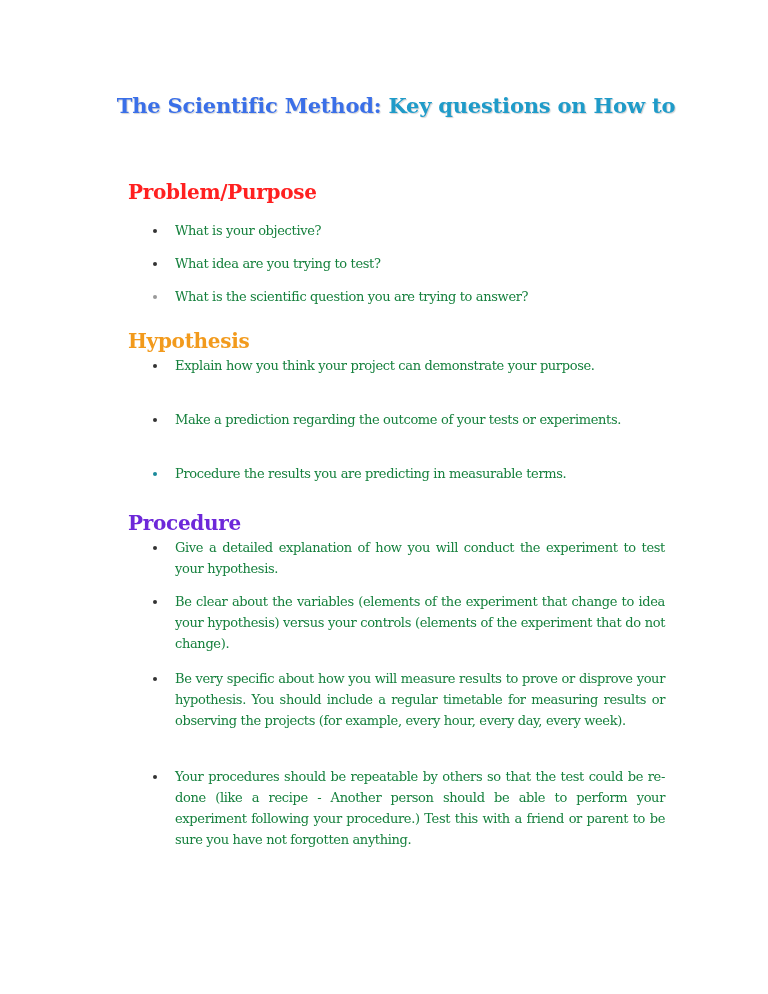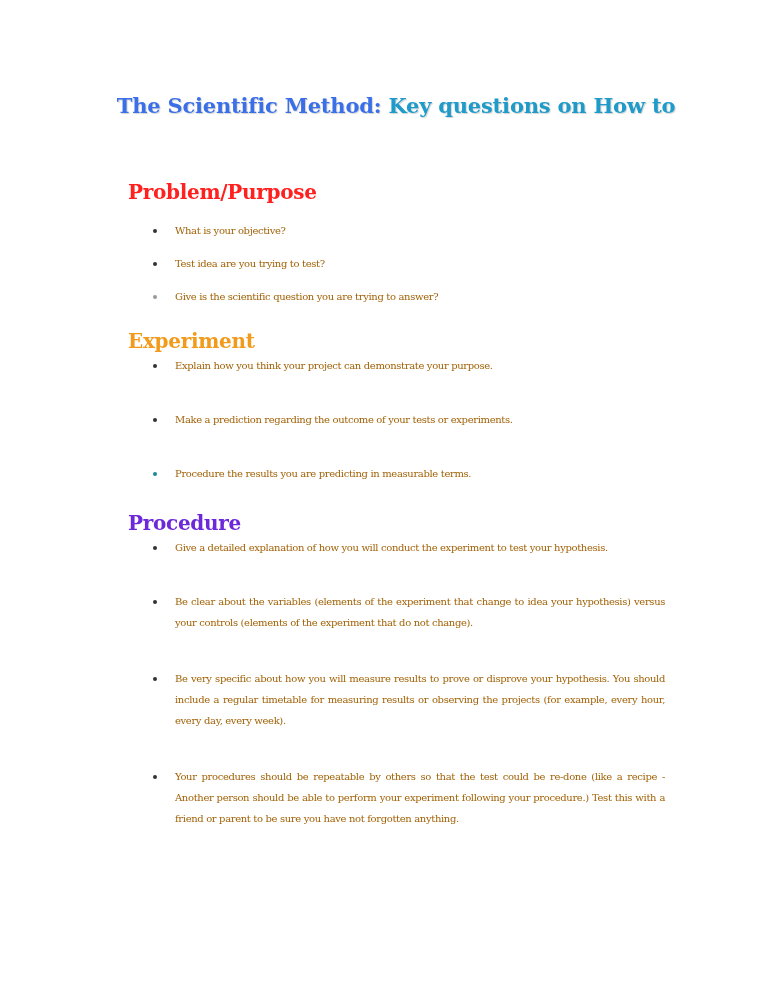--- a/index.html
+++ b/index.html
@@ -63,23 +63,23 @@
       border-radius: 50%;
       background: #333;
     }
     .bullet.gray { background: #999; }
     .bullet.teal { background: #1a8a9a; }
     .text {
       position: absolute;
       left: 22px;
       width: 490px;
       font-family: "DejaVu Serif", serif;
-      font-size: 10px;
+      font-size: 13px;
       line-height: 21px;
-      color: #a16207;
+      color: #15803d;
       text-align: justify;
       letter-spacing: -0.35px;
       word-spacing: 0px;
     }
     .text.nojust { text-align: left; }
     .text.lastjust { text-align-last: left; }
   </style>
 </head>
 <body>
 
@@ -91,28 +91,28 @@
   </div>
 
   <div class="heading red" style="top:180px;">Problem/Purpose</div>
 
   <div class="item" style="top:220px;">
     <span class="bullet"></span>
     <div class="text nojust">What is your objective?</div>
   </div>
   <div class="item" style="top:253px;">
     <span class="bullet"></span>
-    <div class="text nojust">Test idea are you trying to test?</div>
+    <div class="text nojust">What idea are you trying to test?</div>
   </div>
   <div class="item" style="top:286px;">
     <span class="bullet gray"></span>
-    <div class="text nojust">Give is the scientific question you are trying to answer?</div>
+    <div class="text nojust">What is the scientific question you are trying to answer?</div>
   </div>
 
-  <div class="heading orange" style="top:329px;">Experiment</div>
+  <div class="heading orange" style="top:329px;">Hypothesis</div>
 
   <div class="item" style="top:355px;">
     <span class="bullet"></span>
     <div class="text lastjust">Explain how you think your project can demonstrate your purpose.</div>
   </div>
   <div class="item" style="top:409px;">
     <span class="bullet"></span>
     <div class="text lastjust">Make a prediction regarding the outcome of your tests or experiments.</div>
   </div>
   <div class="item" style="top:463px;">

